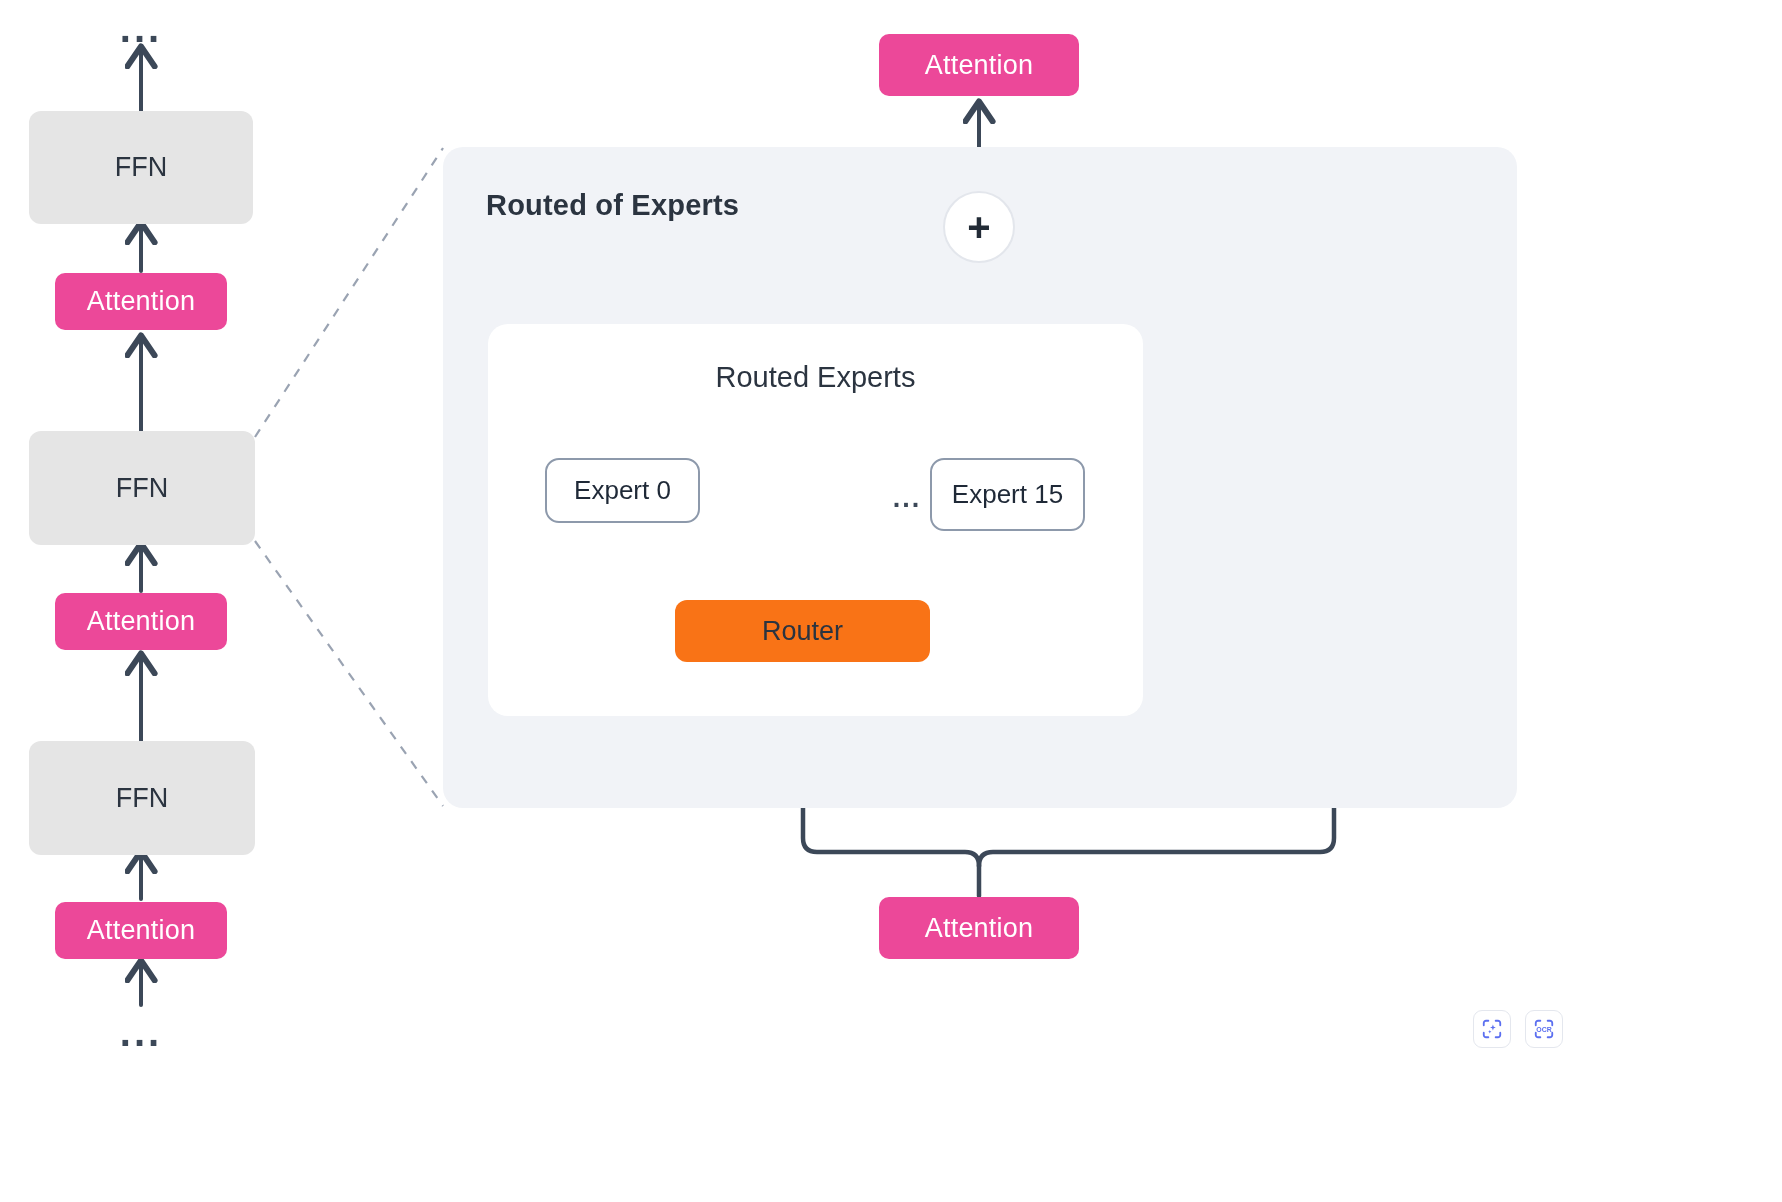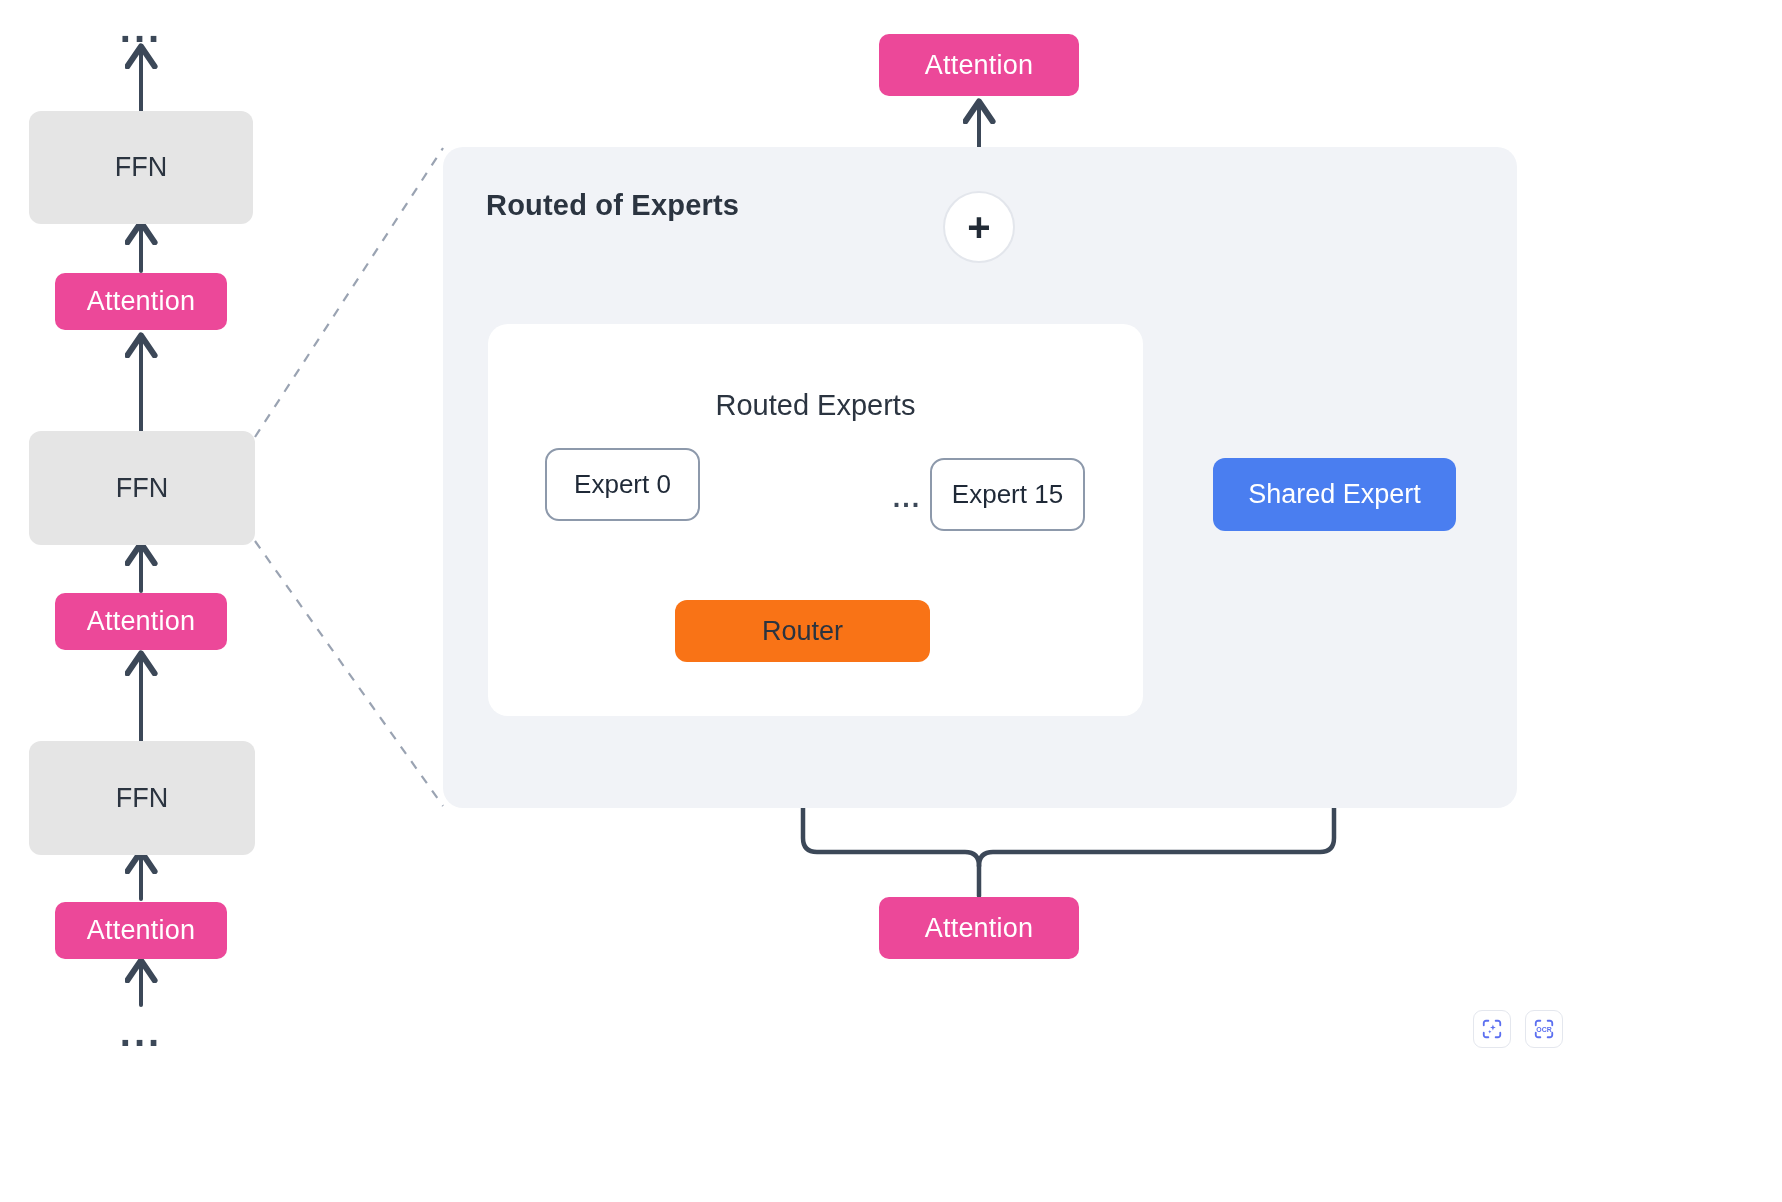--- a/index.html
+++ b/index.html
@@ -76,21 +76,20 @@
     background: #ffffff;
     border-radius: 20px;
   }
   .routed-title {
     position: absolute;
     font-size: 29px;
     font-weight: 400;
     color: #2b3440;
     white-space: nowrap;
     text-align: center;
-    margin-top: 28px;
   }
   .expert-box {
     position: absolute;
     box-sizing: border-box;
     background: #ffffff;
     border: 2px solid #8d99ab;
     border-radius: 14px;
     display: flex;
     align-items: center;
     justify-content: center;
@@ -243,30 +242,29 @@
   <div class="moe-panel" style="left:443px; top:147px; width:1074px; height:661px;"></div>
 
   <div class="moe-title" style="left:486px; top:189px;">Routed of Experts</div>
 
   <div class="plus-circle" style="left:943px; top:191px; width:72px; height:72px;">+</div>
 
   <div class="routed-panel" style="left:488px; top:324px; width:655px; height:392px;"></div>
 
   <div class="routed-title" style="left:488px; top:361px; width:655px;">Routed Experts</div>
 
-  <div class="expert-box" style="left:545px; top:448px; width:155px; height:73px;">Expert 0</div>
+  <div class="expert-box" style="left:545px; top:458px; width:155px; height:65px;">Expert 0</div>
 
 
   <div class="expert-dots" style="left:890px; top:485px; width:34px; text-align:center;">...</div>
 
   <div class="expert-box" style="left:930px; top:458px; width:155px; height:73px;">Expert 15</div>
 
   <div class="router-box" style="left:675px; top:600px; width:255px; height:62px;">Router</div>
 
-  <div class="shared-expert" style="left:1213px; top:458px; width:243px; height:73px;">Shared Expert</div>
 
   <div class="node node-attention" style="left:879px; top:897px; width:200px; height:62px;">Attention</div>
 
   <div class="tool-btn" style="left:1473px; top:1010px;">
     <svg width="22" height="22" viewBox="0 0 24 24" fill="none">
       <path d="M3 8V5.5A2.5 2.5 0 0 1 5.5 3H8" stroke="#5b6ff0" stroke-width="2" stroke-linecap="round"></path>
       <path d="M16 3h2.5A2.5 2.5 0 0 1 21 5.5V8" stroke="#5b6ff0" stroke-width="2" stroke-linecap="round"></path>
       <path d="M21 16v2.5a2.5 2.5 0 0 1-2.5 2.5H16" stroke="#5b6ff0" stroke-width="2" stroke-linecap="round"></path>
       <path d="M8 21H5.5A2.5 2.5 0 0 1 3 18.5V16" stroke="#5b6ff0" stroke-width="2" stroke-linecap="round"></path>
       <path d="M13 7.2l.85 2.3 2.3.85-2.3.85-.85 2.3-.85-2.3-2.3-.85 2.3-.85z" fill="#5b6ff0"></path>

